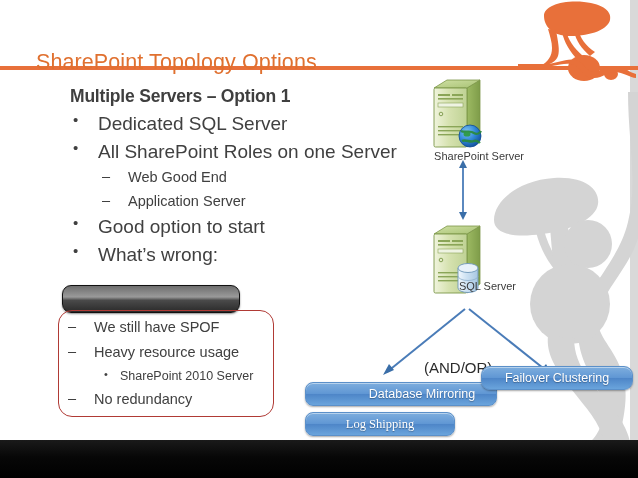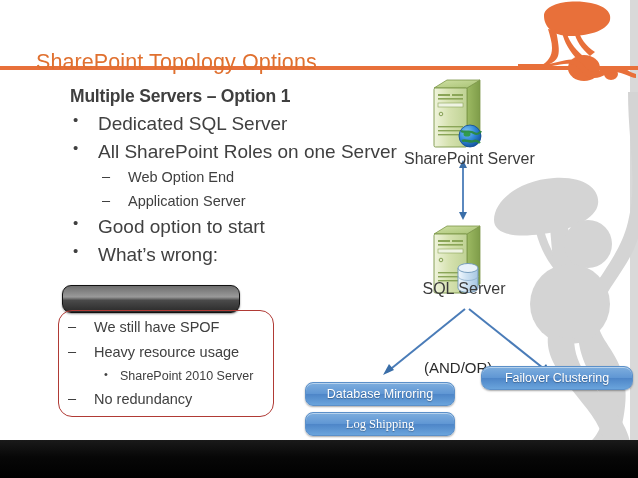--- a/index.html
+++ b/index.html
@@ -149,23 +149,23 @@
     border: 1.6px solid #b03a35;
     border-radius: 14px;
     background: transparent;
   }
 
   
   .diagram { position: absolute; left: 0; top: 0; width: 638px; height: 478px; pointer-events: none; }
 
   .node-label {
     position: absolute;
-    font-size: 16px;
+    font-size: 11px;
     color: #3b3b3b;
-    text-align: center;
+    text-align: right;
     white-space: nowrap;
   }
   #label-sp { left: 404px; top: 150px; width: 120px; }
   #label-sql { left: 412px; top: 280px; width: 104px; }
 
   .andor {
     position: absolute;
     left: 424px;
     top: 359px;
     width: 90px;
@@ -181,21 +181,21 @@
     background: linear-gradient(to bottom, #7eaede 0%, #6097d4 48%, #4e86c8 52%, #6aa4dc 100%);
     border: 1px solid #5b90c9;
     box-shadow: 0 1px 2px rgba(0,0,0,0.35), inset 0 1px 0 rgba(255,255,255,0.45);
     color: #ffffff;
     font-size: 12.5px;
     display: flex;
     align-items: center;
     justify-content: center;
     text-shadow: 0 1px 1px rgba(0,0,0,0.30);
   }
-  #pill-dbm { left: 305px; top: 382px; width: 148px; height: 22px; }
+  #pill-dbm { left: 305px; top: 382px; width: 148px; height: 22px; padding-left: 42px; }
   #pill-ls  { left: 305px; top: 412px; width: 148px; height: 22px; font-family: Liberation Serif, serif; }
   #pill-fc  { left: 481px; top: 366px; width: 150px; height: 22px; border-radius: 9px; }
 
   
   .bottom-bar {
     position: absolute;
     left: 0;
     top: 440px;
     width: 638px;
     height: 38px;
@@ -267,21 +267,21 @@
       <span>Dedicated SQL Server</span>
     </div>
 
     <div class="l1">
       <span class="bullet">•</span>
       <span>All SharePoint Roles on one Server</span>
     </div>
 
     <div class="l2">
       <span class="dash">–</span>
-      <span>Web Option End</span>
+      <span>Web Good End</span>
     </div>
 
     <div class="l2">
       <span class="dash">–</span>
       <span>Application Server</span>
     </div>
 
     <div class="l1">
       <span class="bullet">•</span>
       <span>Good option to start</span>

